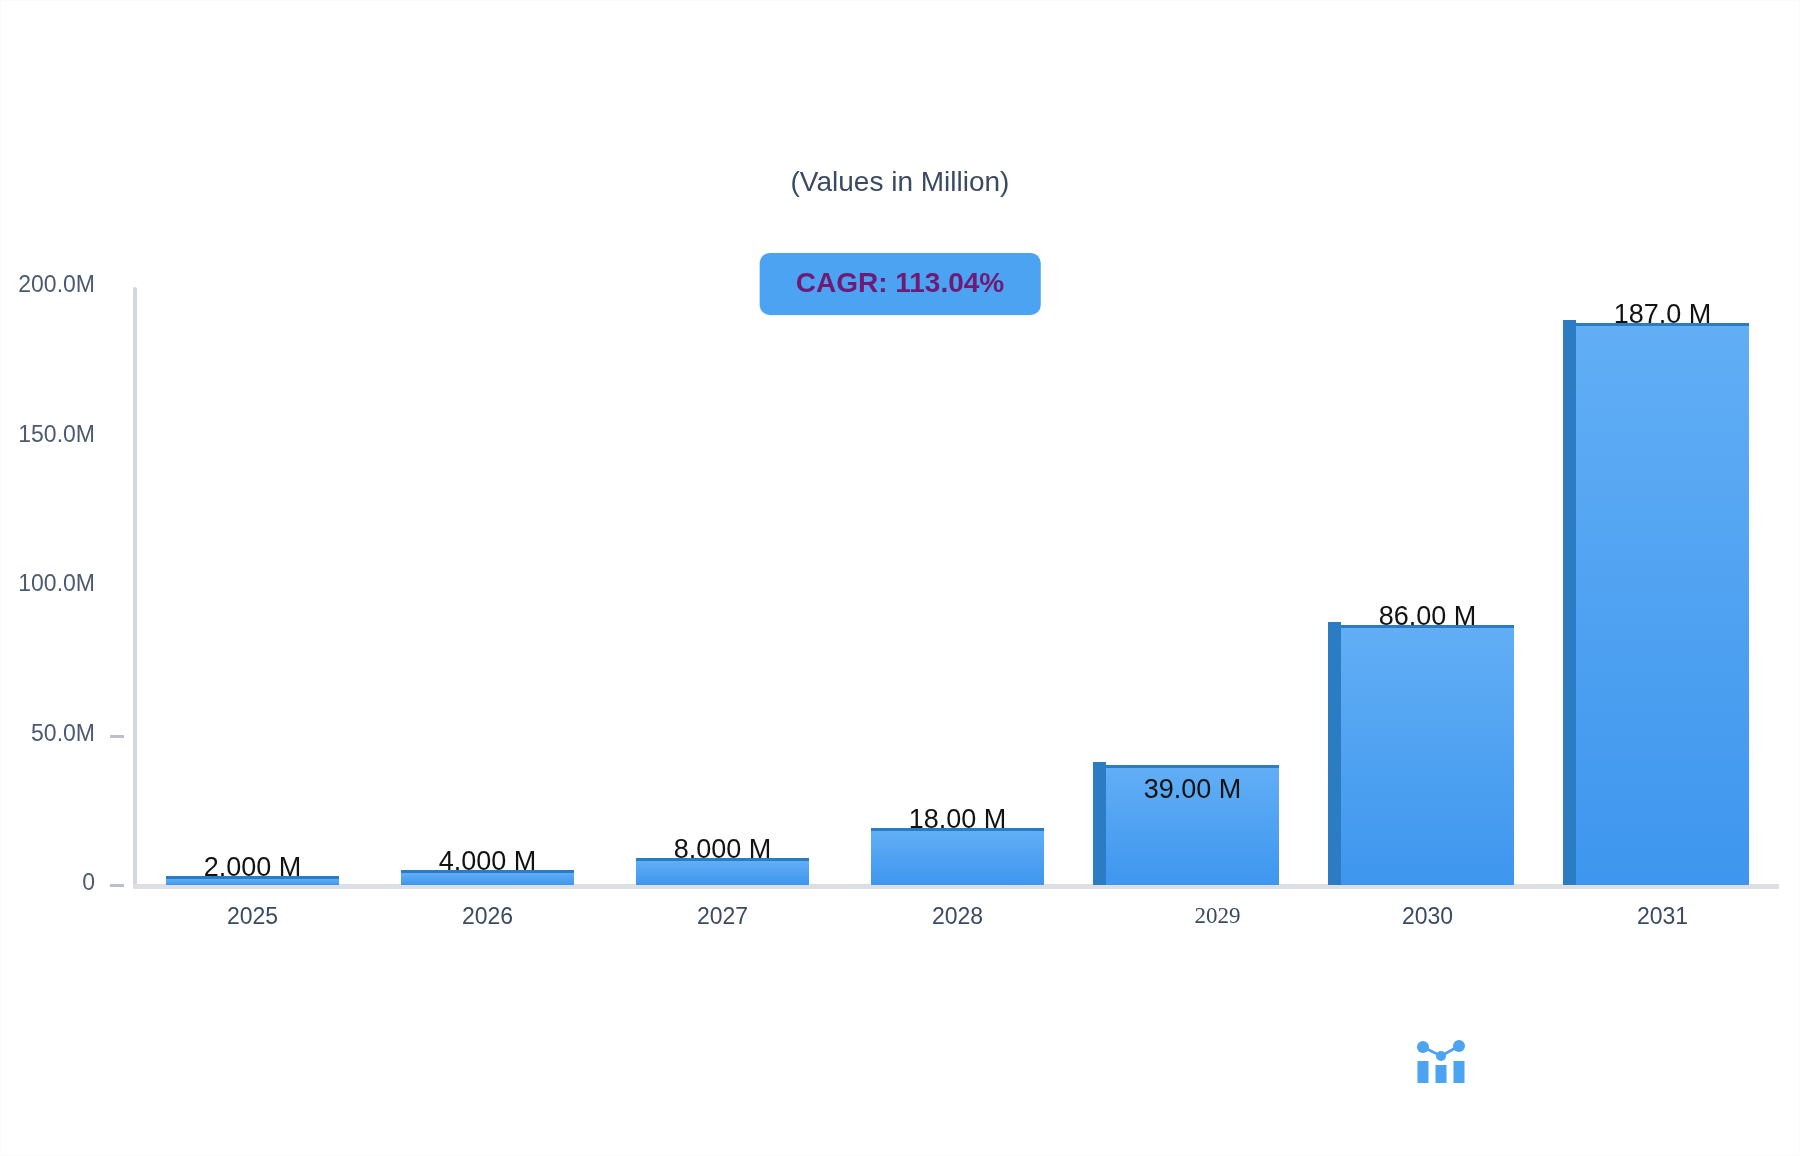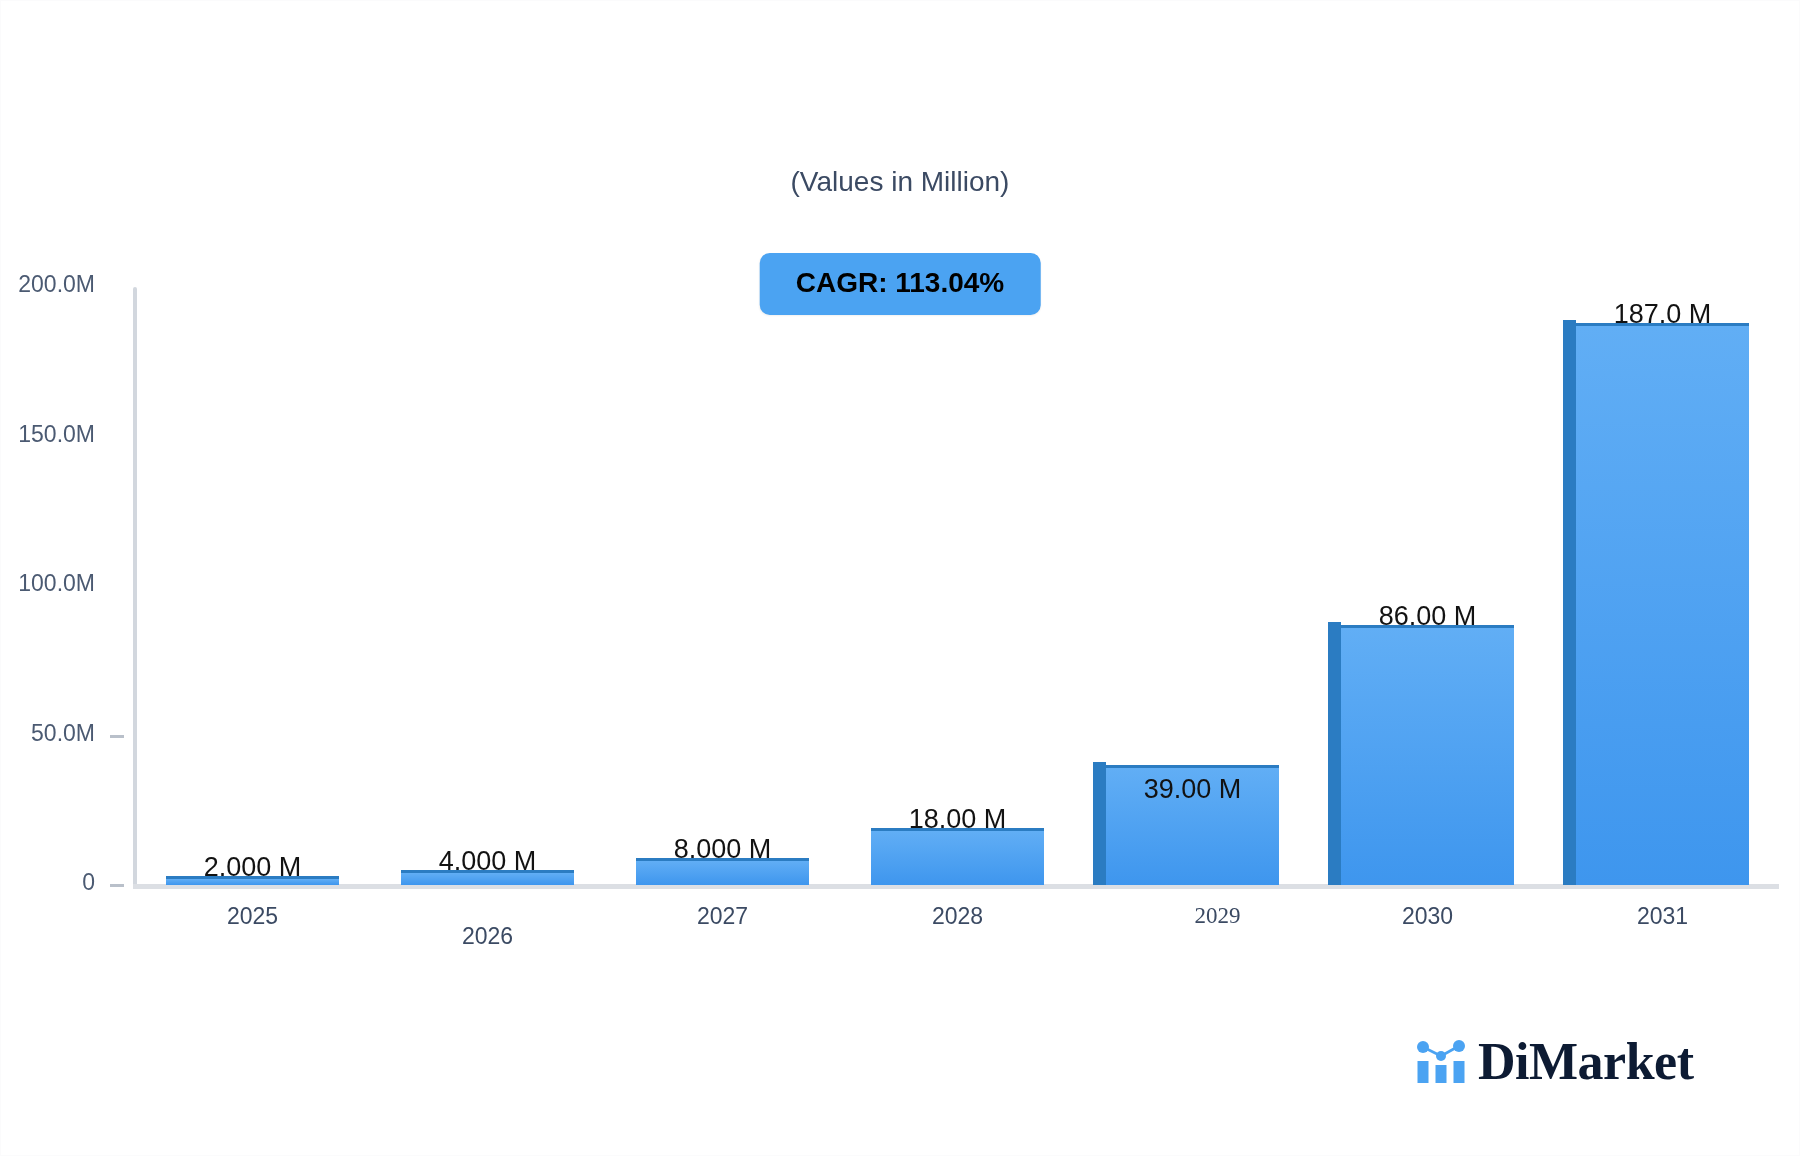--- a/index.html
+++ b/index.html
@@ -49,21 +49,21 @@
     color: #3b4a63;
   }
 
   
   .cagr-badge {
     position: absolute;
     top: 253px;
     left: 50%;
     transform: translateX(-50%);
     background: #4ba3f2;
-    color: #000000;
+    color: #701a75;
     font-size: 28px;
     font-weight: 700;
     border-radius: 10px;
     padding: 16px 36px 18px 36px;
     line-height: 1;
     white-space: nowrap;
     box-shadow: 0 1px 2px rgba(0,0,0,0.06);
   }
 
   
@@ -192,21 +192,21 @@
     <div id="bars-layer">
         <div class="bar-side-right" style="left: 325.862px; width: 13px; height: 5.98px;"></div>
         <div class="bar" style="left: 166.137px; width: 172.725px; height: 5.98px;"></div>
         <div class="bar-top-cap" style="left: 166.137px; width: 172.725px; top: 876.02px;"></div>
         <div class="bar-value" style="width: 235px; left: 135px; top: 835.02px;">2.000 M</div>
         <div class="xtick-label" style="width: 235px; left: 135px;">2025</div>
         <div class="bar-side-right" style="left: 560.862px; width: 13px; height: 11.96px;"></div>
         <div class="bar" style="left: 401.137px; width: 172.725px; height: 11.96px;"></div>
         <div class="bar-top-cap" style="left: 401.137px; width: 172.725px; top: 870.04px;"></div>
         <div class="bar-value" style="width: 235px; left: 370px; top: 829.04px;">4.000 M</div>
-        <div class="xtick-label" style="width: 235px; left: 370px; margin-top: 20px;">2026</div>
+        <div class="xtick-label" style="width: 235px; left: 370px;">2026</div>
         <div class="bar-side-right" style="left: 795.862px; width: 13px; height: 23.92px;"></div>
         <div class="bar" style="left: 636.138px; width: 172.725px; height: 23.92px;"></div>
         <div class="bar-top-cap" style="left: 636.138px; width: 172.725px; top: 858.08px;"></div>
         <div class="bar-value" style="width: 235px; left: 605px; top: 817.08px;">8.000 M</div>
         <div class="xtick-label" style="width: 235px; left: 605px;">2027</div>
         <div class="bar-side-right" style="left: 1030.86px; width: 13px; height: 53.82px;"></div>
         <div class="bar" style="left: 871.138px; width: 172.725px; height: 53.82px;"></div>
         <div class="bar-top-cap" style="left: 871.138px; width: 172.725px; top: 828.18px;"></div>
         <div class="bar-value" style="width: 235px; left: 840px; top: 787.18px;">18.00 M</div>
         <div class="xtick-label" style="width: 235px; left: 840px;">2028</div>
@@ -234,16 +234,15 @@
         <line x1="9" y1="12" x2="27" y2="21" stroke="#4ba3f2" stroke-width="2.6"></line>
         <line x1="27" y1="21" x2="45" y2="11" stroke="#4ba3f2" stroke-width="2.6"></line>
         <circle cx="9" cy="12" r="6" fill="#4ba3f2"></circle>
         <circle cx="27" cy="21" r="5" fill="#4ba3f2"></circle>
         <circle cx="45" cy="11" r="6" fill="#4ba3f2"></circle>
         <rect x="3.5" y="26" width="11" height="22" fill="#4ba3f2"></rect>
         <rect x="21.5" y="30" width="11" height="18" fill="#4ba3f2"></rect>
         <rect x="39.5" y="26" width="11" height="22" fill="#4ba3f2"></rect>
       </svg>
     </span>
-    <span class="logo-text">DiMarket</span>
   </div>
 
 </div>
 
 </body></html>

